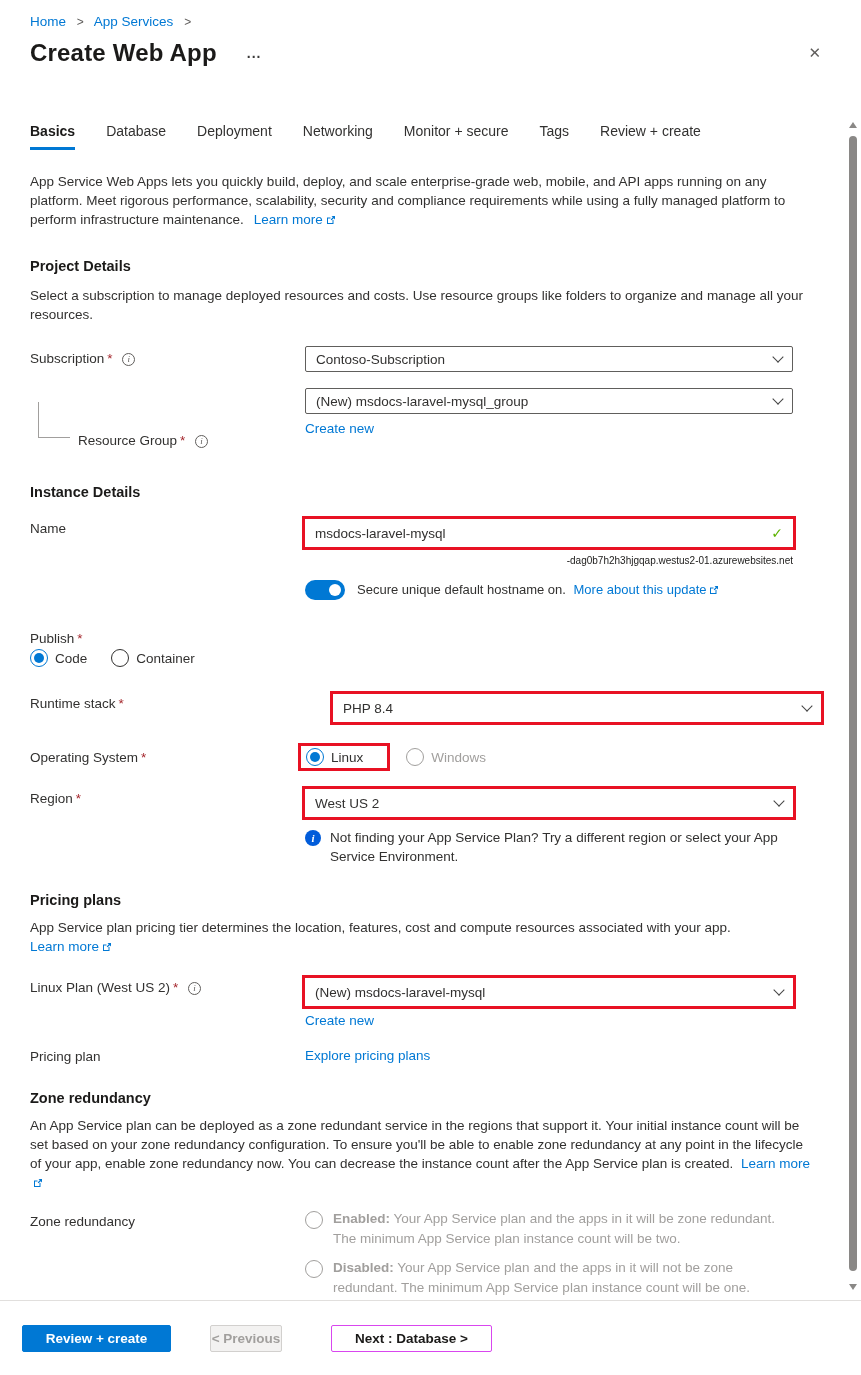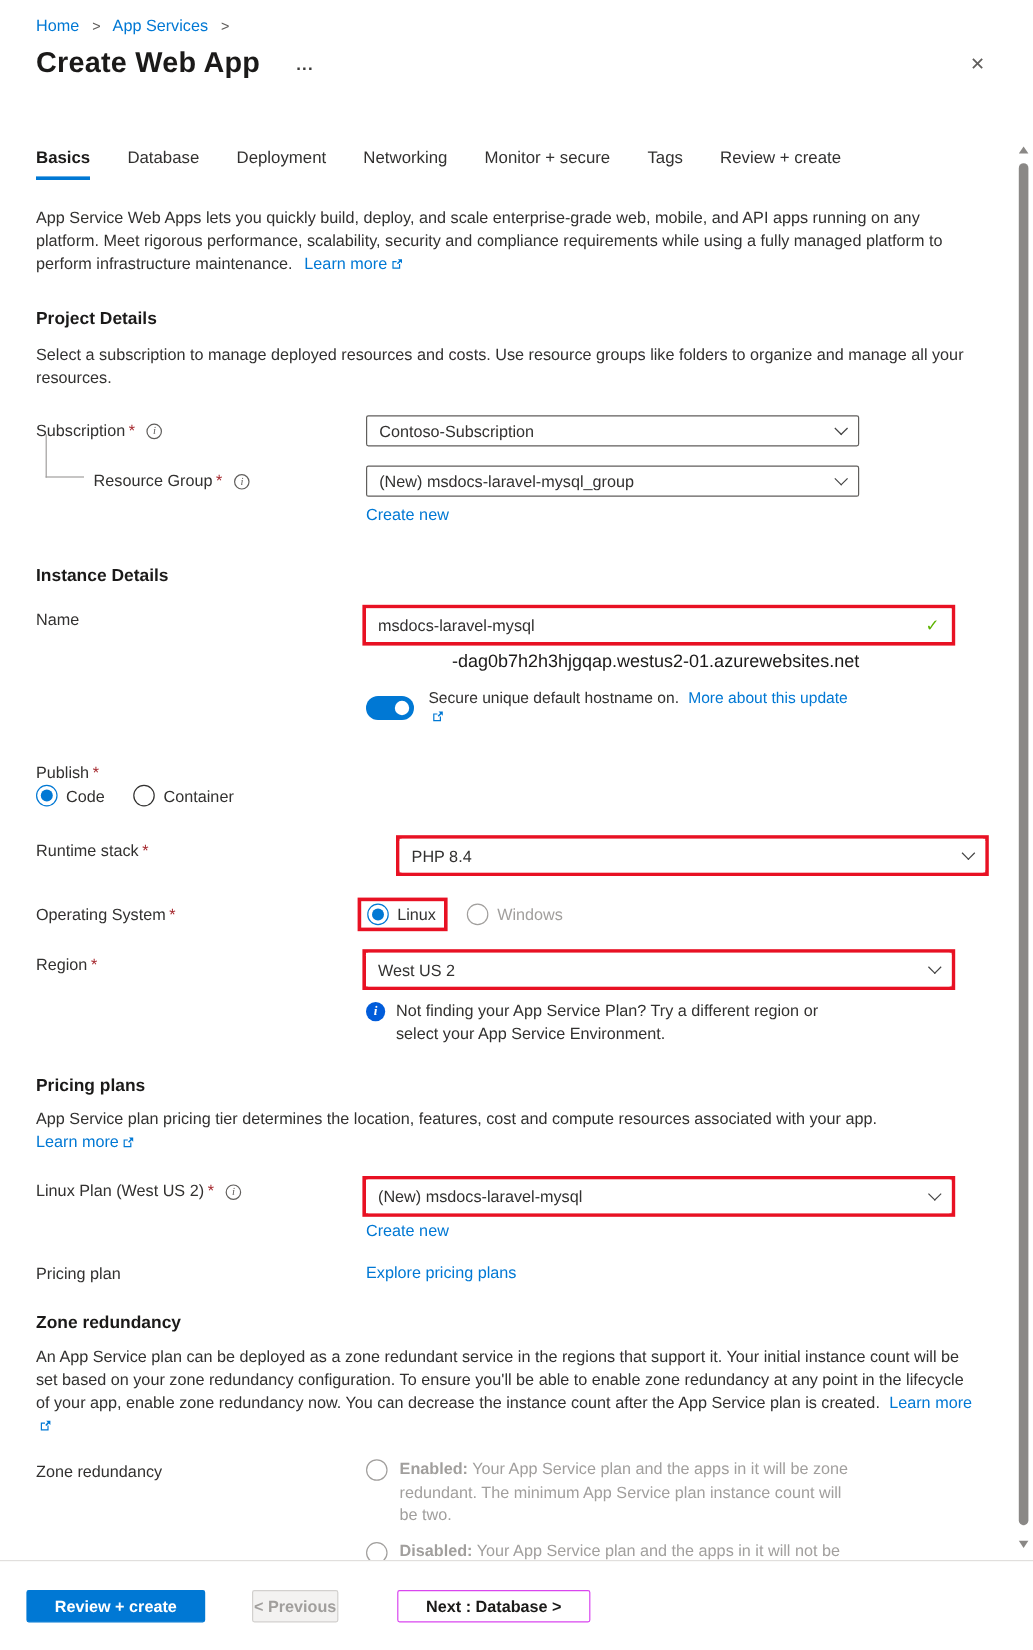--- a/index.html
+++ b/index.html
@@ -23,63 +23,63 @@
   .tabs { margin:56px 0 0 30px; display:flex; gap:31px; font-size:14px; }
   .tab { padding-bottom:8px; cursor:pointer; color:#323130; }
   .tab.active { font-weight:bold; color:#1b1a19; border-bottom:3px solid #0078d4; }
 
   .text-block { margin-left:30px; width:788px; line-height:19px; color:#323130; font-size:13.5px; }
   .section-heading { margin-left:30px; font-weight:bold; font-size:14.5px; color:#1b1a19; }
 
   
   .row { display:flex; margin-left:30px; align-items:flex-start; }
   .label-col { width:275px; padding-top:5px; font-size:13.5px; color:#323130; position:relative; }
-  .ctrl-col { width:411px; position:relative; }
+  .ctrl-col { width:488px; position:relative; }
   .req { color:#a4262c; margin-left:3px; }
   .info-i {
     display:inline-block; width:13px; height:13px; border:1px solid #605e5c; border-radius:50%;
     font-size:9px; line-height:11px; text-align:center; color:#605e5c; margin-left:6px;
     vertical-align:1px; font-family:"Liberation Serif", serif; font-style:italic; cursor:default;
   }
   .dropdown {
     height:26px; border:1px solid #605e5c; border-radius:2px; background:#fff;
     display:flex; align-items:center; padding:0 10px; cursor:pointer; font-size:13.5px;
   }
   .dropdown .val { flex:1; white-space:nowrap; overflow:hidden; }
   .chev { width:8px; height:8px; border-right:1.3px solid #444; border-bottom:1.3px solid #444;
     transform:rotate(45deg); margin-top:-4px; flex:none; }
   .annotate { border:3px solid #e81123; width:494px; margin-left:-3px; background:#fff; }
   .annotate .dropdown { border:none; height:28px; }
   .textfield { display:flex; align-items:center; padding:0 10px; height:28px; font-size:13.5px; background:#fff; }
   .textfield .val { flex:1; }
   .check { color:#5db300; font-weight:bold; font-size:14px; }
-  .hostname { text-align:right; margin-top:5px; font-size:15px; color:#1b1a19; }
+  .hostname { text-align:right; margin-top:5px; font-size:10px; color:#1b1a19; }
   .create-new { margin-top:7px; font-size:13.5px; }
 
   
   .connector { position:absolute; left:8px; top:-26px; width:32px; height:36px;
     border-left:1px solid #a19f9d; border-bottom:1px solid #a19f9d; }
-  .indent { padding-left:48px; }
+  .indent { padding-left:48px;margin-top:40px; }
 
   
   .toggle-row { display:flex; align-items:center; gap:12px; }
   .toggle { width:40px; height:20px; border-radius:10px; background:#0078d4; position:relative; cursor:pointer; flex:none; }
   .toggle .knob { position:absolute; right:4px; top:4px; width:12px; height:12px; border-radius:50%; background:#fff; }
 
   
   .radio-group { display:flex; align-items:center; gap:24px; padding-top:3px; }
   .radio-opt { display:inline-flex; align-items:center; gap:7px; cursor:pointer; font-size:13.5px; }
   .radio { width:18px; height:18px; border-radius:50%; border:1px solid #323130; background:#fff;
     display:flex; align-items:center; justify-content:center; flex:none; }
   .radio.sel { border:1px solid #0078d4; }
   .radio.sel .dot { width:10px; height:10px; border-radius:50%; background:#0078d4; }
   .radio.dis { border-color:#a19f9d; }
   .radio.dis .dot { background:#a19f9d; }
   .dis-text { color:#a19f9d; }
-  .annotate-inline { display:inline-flex; border:3px solid #e81123; padding:2px 7px 2px 5px; margin:-5px 0 -5px -7px; }
+  .annotate-inline { display:inline-flex; border:3px solid #e81123; padding:2px 24px 2px 5px; margin:-5px 0 -5px -7px; }
 
   
   .info-bubble { display:flex; gap:9px; margin-top:8px; line-height:19px; font-size:13.5px; }
   .info-bubble-icon { width:16px; height:16px; border-radius:50%; background:#015cda; color:#fff;
     font-size:11px; line-height:16px; text-align:center; flex:none; margin-top:2px;
     font-family:"Liberation Serif", serif; font-style:italic; font-weight:bold; }
 
   
   .zone-opt { display:flex; gap:10px; line-height:19.5px; font-size:13.5px; }
   .zone-opt .radio { margin-top:2px; }

